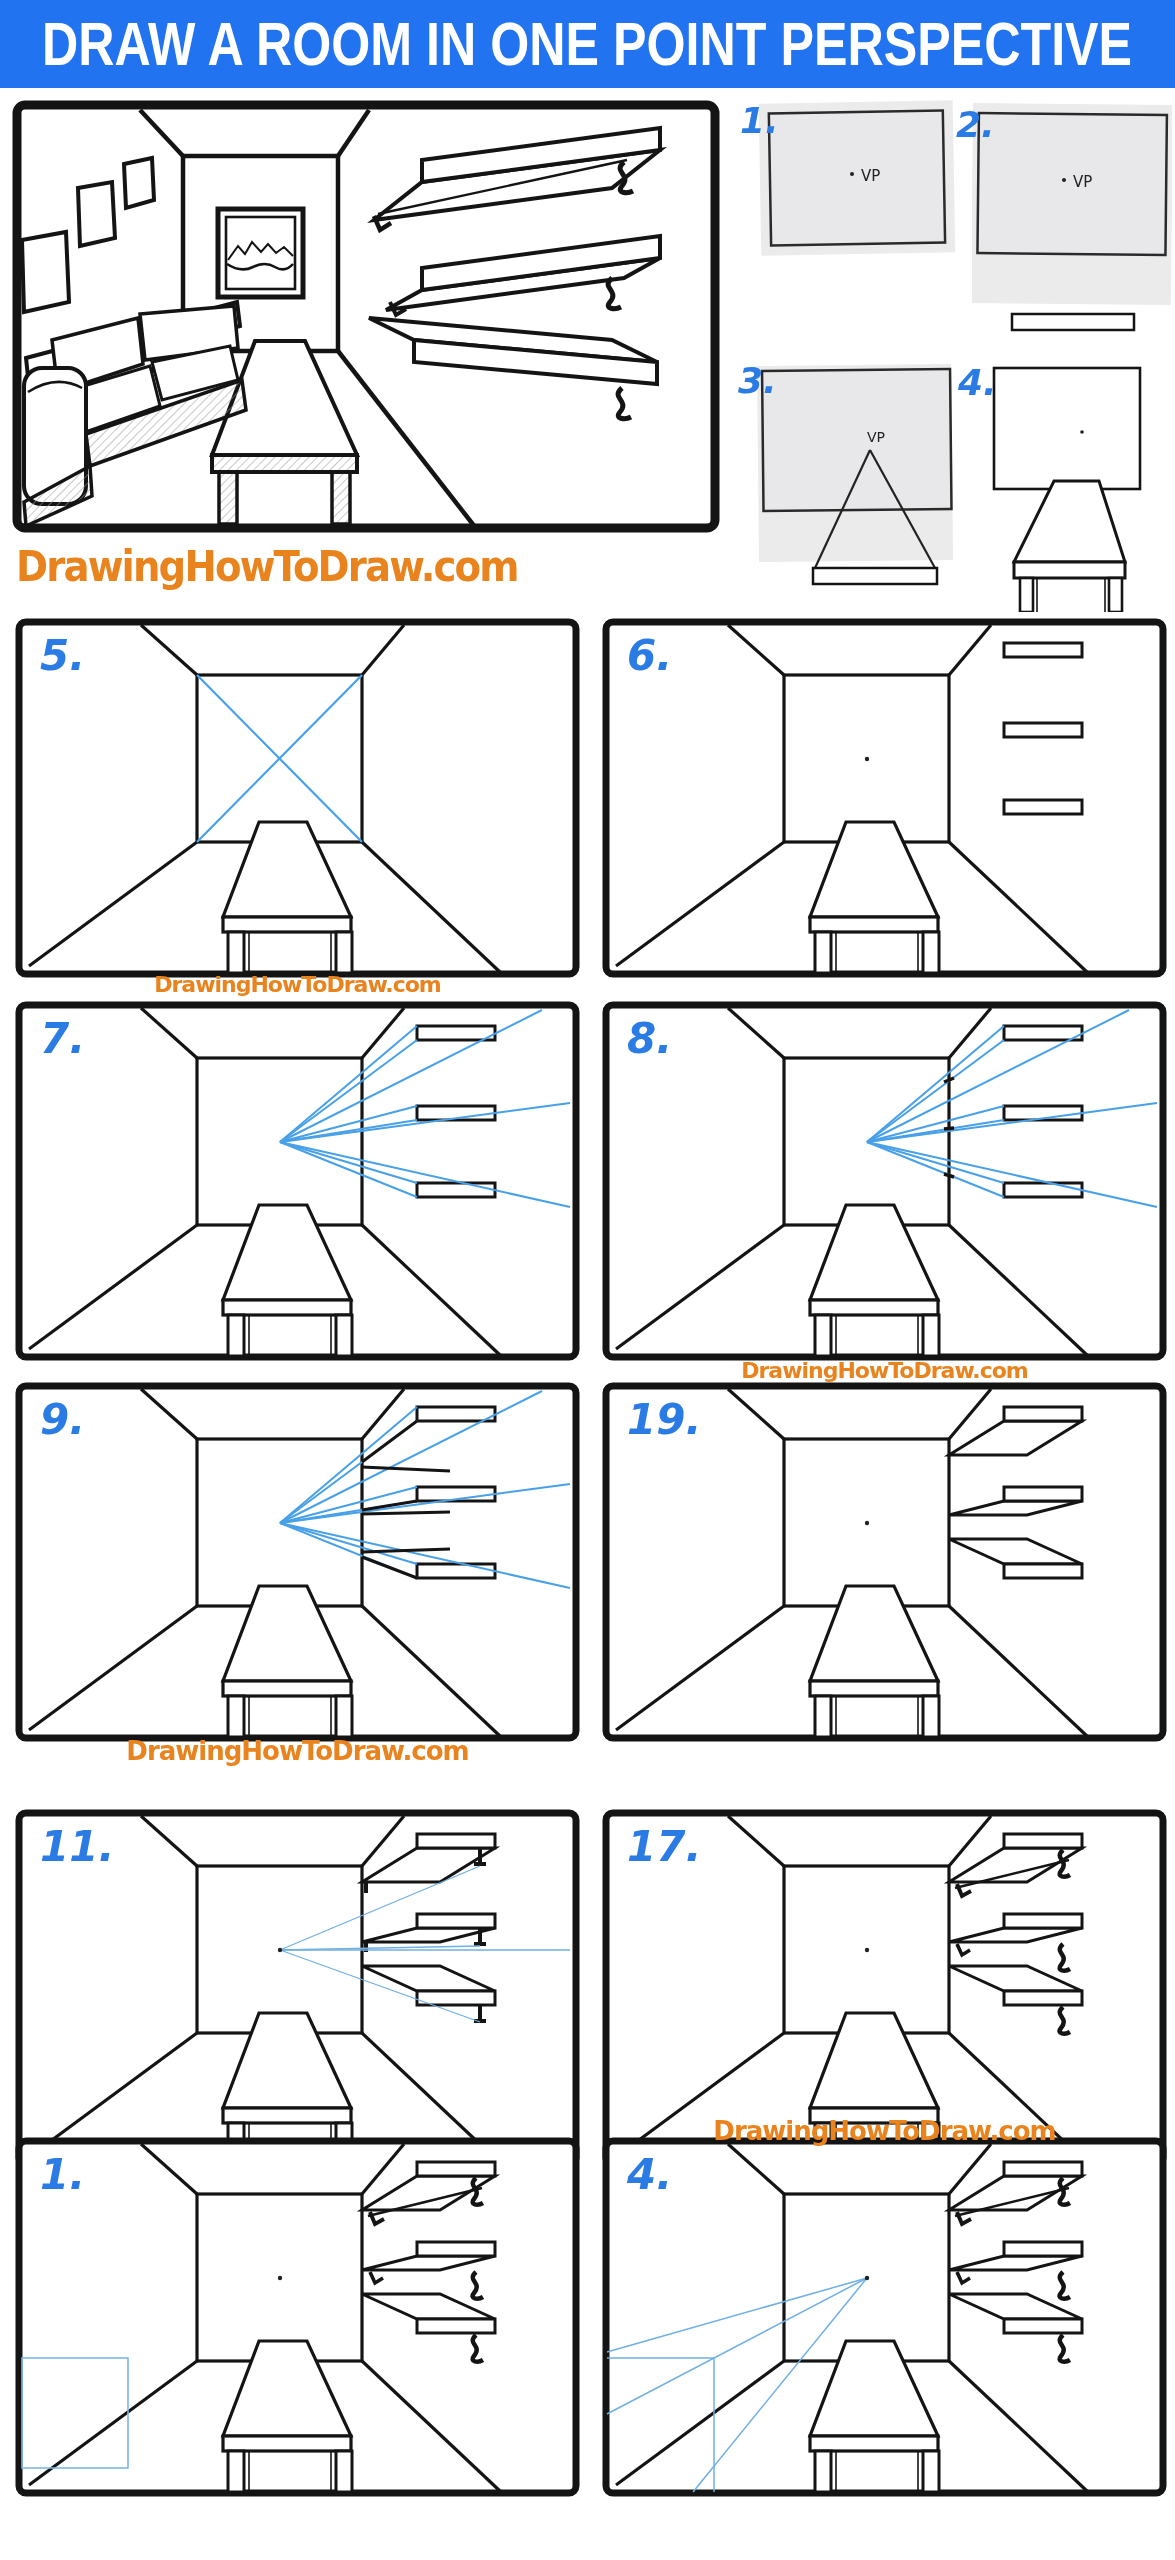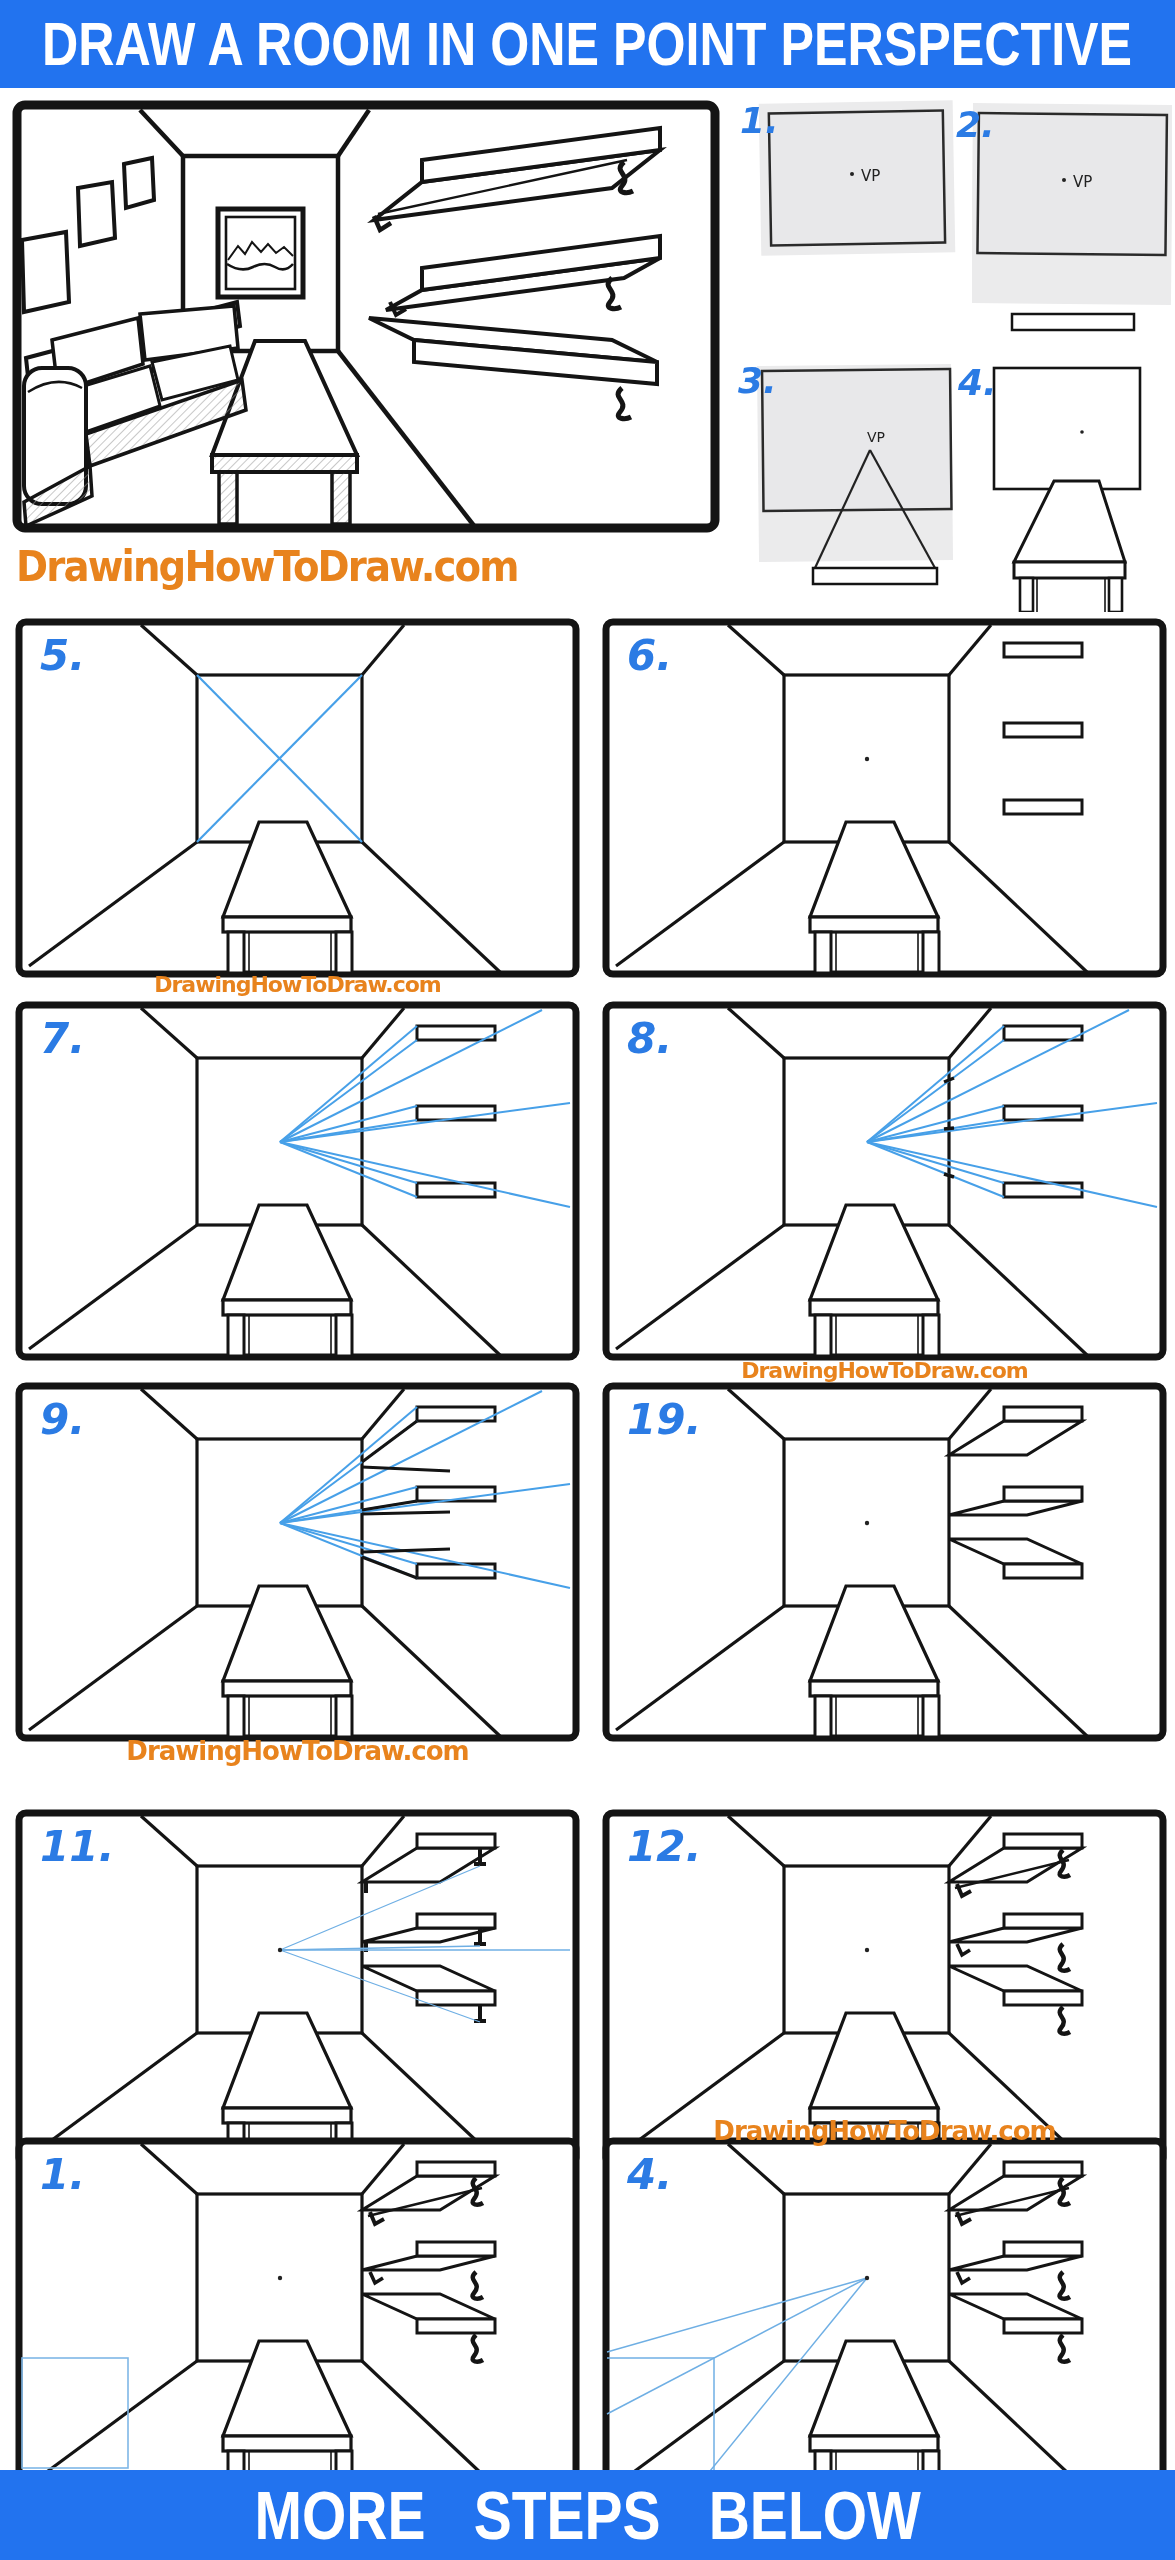--- a/index.html
+++ b/index.html
@@ -963,21 +963,21 @@
         <rect x="209" y="300" width="128" height="15" fill="#fff" stroke-width="3.2"></rect>
         <rect x="214" y="315" width="16" height="41" fill="#fff" stroke-width="3"></rect>
         <rect x="322" y="315" width="16" height="41" fill="#fff" stroke-width="3"></rect>
         <line x1="235" y1="315" x2="235" y2="356" stroke-width="1.6"></line>
         <line x1="317" y1="315" x2="317" y2="356" stroke-width="1.6"></line>
       </g>
     </svg>
       </div>
   </div>
   <div class="panel c2 r4">
-    <span class="pnum">12.</span>
+    <span class="pnum">17.</span>
     <div class="panel-canvas">
         <svg viewBox="0 0 567 362" width="567" height="362">
       <rect x="5" y="5" width="557" height="352" rx="7" fill="#fff" stroke="#141414" stroke-width="7"></rect>
       <g stroke="#141414" fill="none" stroke-width="3.2">
         <rect x="183" y="58" width="165" height="167" fill="#fff"></rect>
         <line x1="183" y1="58" x2="127" y2="8"></line>
         <line x1="348" y1="58" x2="390" y2="8"></line>
         <line x1="183" y1="225" x2="15" y2="349"></line>
         <line x1="348" y1="225" x2="487" y2="356"></line>
       </g>
@@ -1310,17 +1310,14 @@
       </g>
     </svg>
       </div>
   </div>
 
   <div class="wm" id="wm2">DrawingHowToDraw.com</div>
   <div class="wm" id="wm3">DrawingHowToDraw.com</div>
   <div class="wm" id="wm4">DrawingHowToDraw.com</div>
   <div class="wm" id="wm5">DrawingHowToDraw.com</div>
 
-  <div class="banner" id="bottom-banner">
-    <span>MORE STEPS BELOW</span>
-  </div>
 
 </div>
 
 </body></html>

